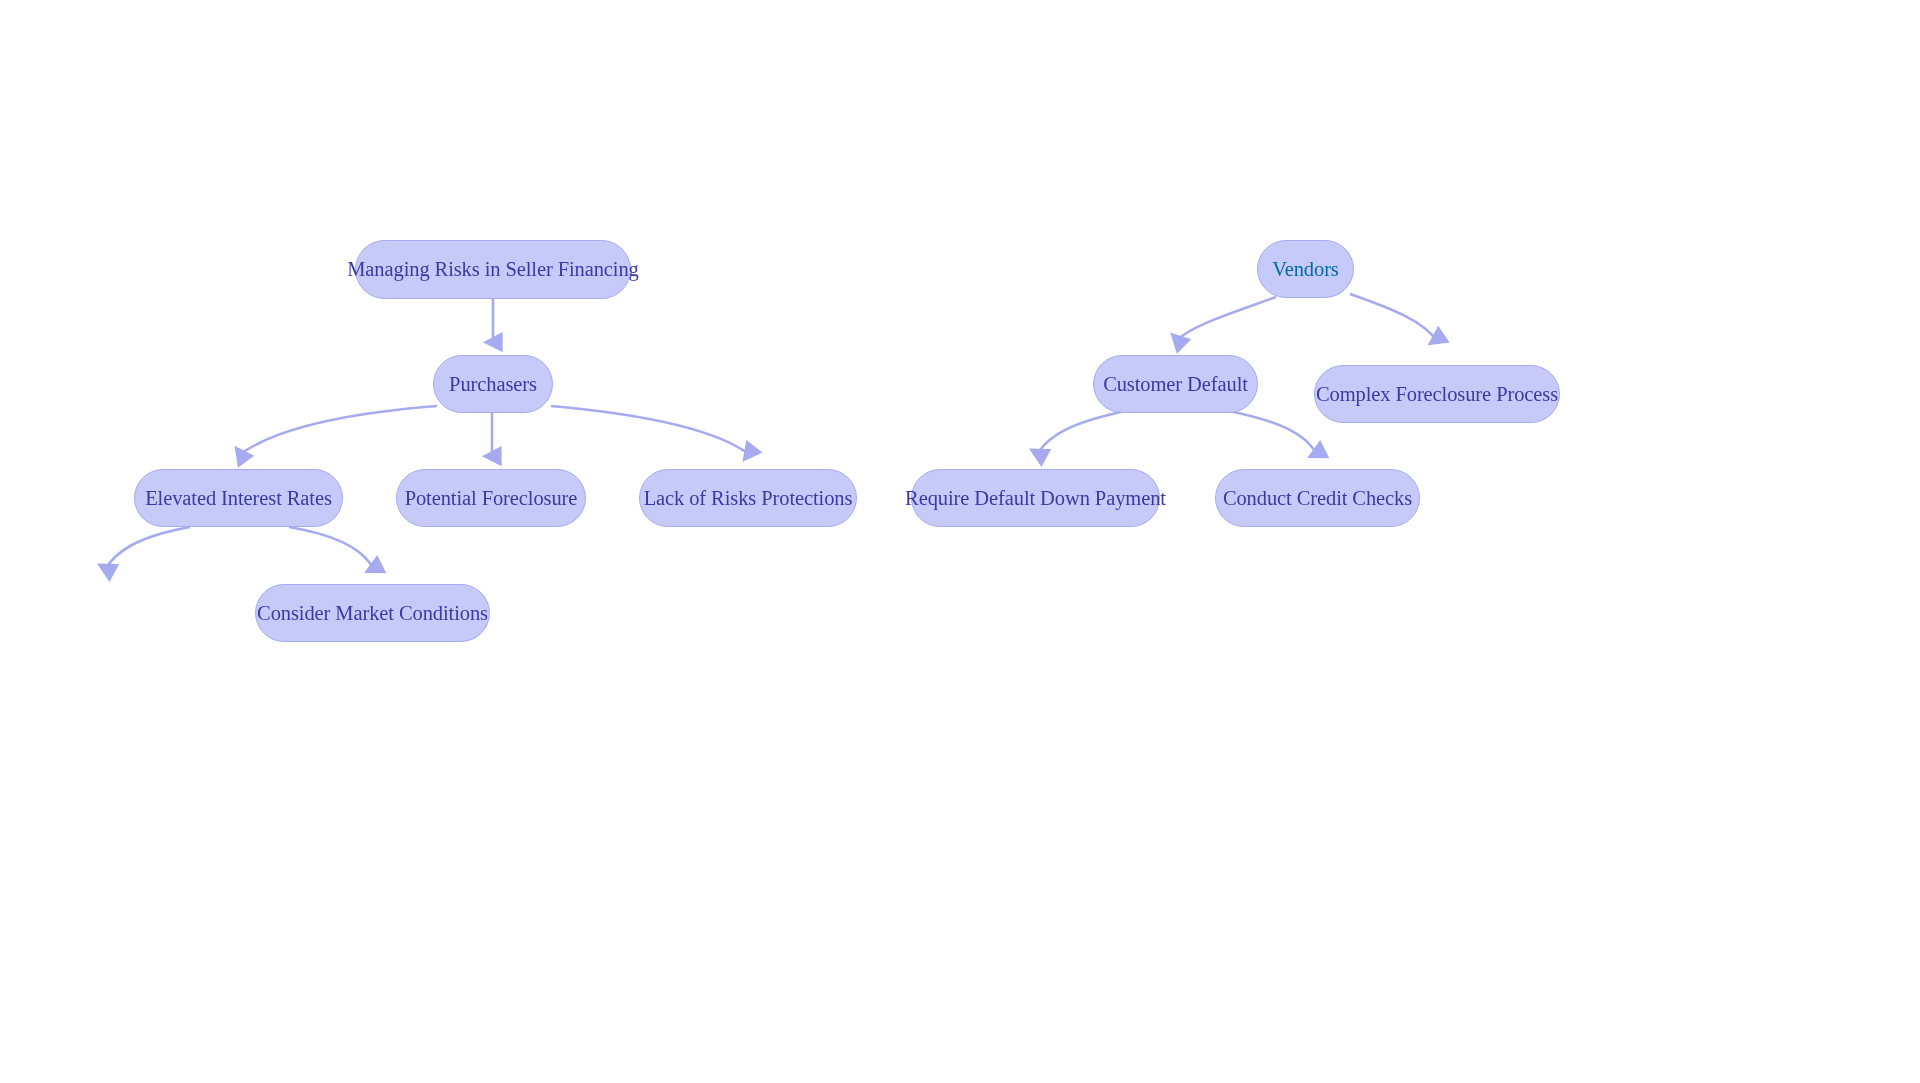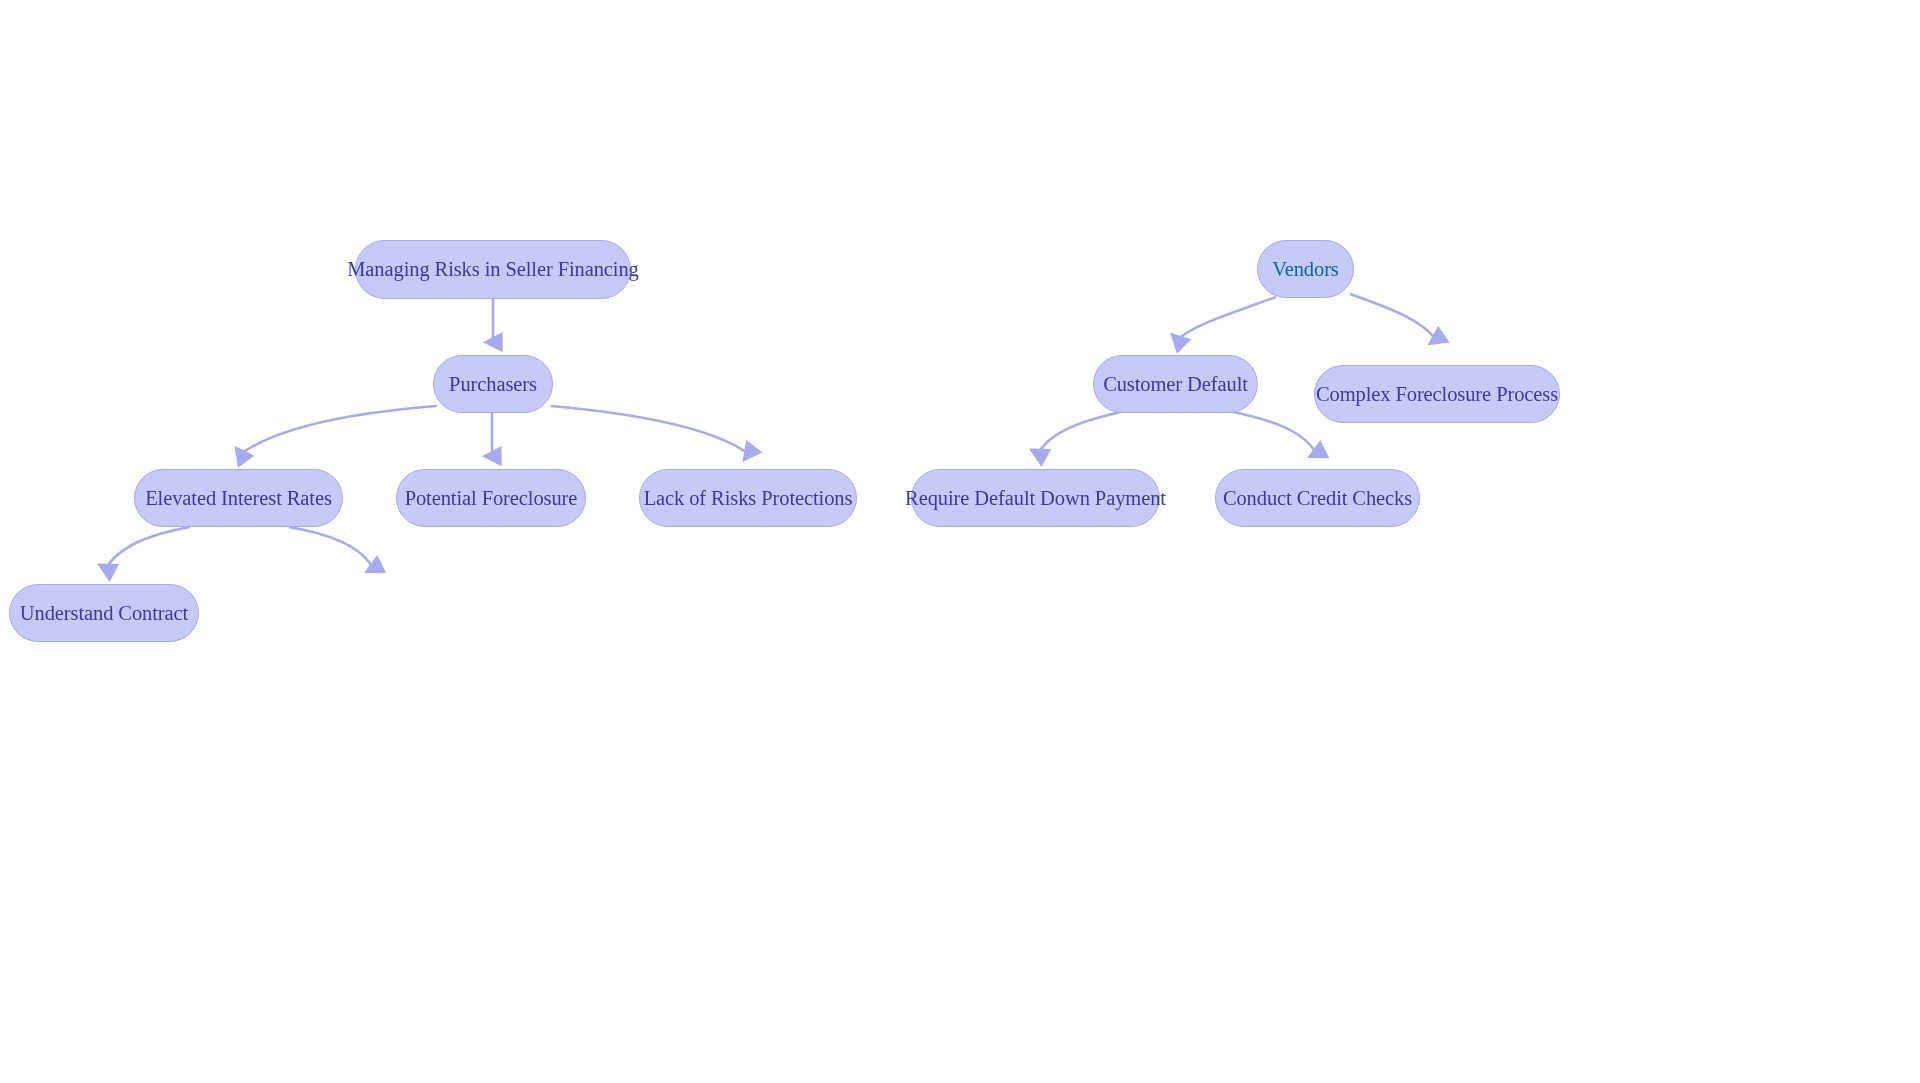--- a/index.html
+++ b/index.html
@@ -76,20 +76,20 @@
 
       <path d="M1229,411 C1272,420 1305,431 1317,455"></path>
     </g>
   </svg>
 
   <div class="node" style="left: 355px; top: 240px; width: 276px; height: 59px; background: rgb(198, 202, 249); border-color: rgb(165, 171, 238); color: rgb(58, 58, 165);">Managing Risks in Seller Financing</div>
   <div class="node" style="left: 433px; top: 355px; width: 120px; height: 58px; background: rgb(198, 202, 249); border-color: rgb(165, 171, 238); color: rgb(58, 58, 165);">Purchasers</div>
   <div class="node" style="left: 134px; top: 469px; width: 209px; height: 58px; background: rgb(198, 202, 249); border-color: rgb(165, 171, 238); color: rgb(58, 58, 165);">Elevated Interest Rates</div>
   <div class="node" style="left: 396px; top: 469px; width: 190px; height: 58px; background: rgb(198, 202, 249); border-color: rgb(165, 171, 238); color: rgb(58, 58, 165); text-align: center;">Potential Foreclosure</div>
   <div class="node" style="left: 639px; top: 469px; width: 218px; height: 58px; background: rgb(198, 202, 249); border-color: rgb(165, 171, 238); color: rgb(58, 58, 165);">Lack of Risks Protections</div>
-  <div class="node" style="left: 9px; top: 584px; width: 190px; height: 58px; background: rgb(198, 202, 249); border-color: rgb(165, 171, 238); color: rgb(58, 58, 165);">Understand Contract</div>
+  <div class="node" style="left: 255px; top: 584px; width: 235px; height: 58px; background: rgb(198, 202, 249); border-color: rgb(165, 171, 238); color: rgb(58, 58, 165);">Consider Market Conditions</div>
   <div class="node" style="left: 1257px; top: 240px; width: 97px; height: 58px; background: rgb(198, 202, 249); border-color: rgb(165, 171, 238); color: #0369a1;">Vendors</div>
   <div class="node" style="left: 1093px; top: 355px; width: 165px; height: 58px; background: rgb(198, 202, 249); border-color: rgb(165, 171, 238); color: rgb(58, 58, 165);">Customer Default</div>
   <div class="node" style="left: 1314px; top: 355px; width: 246px; height: 58px; background: rgb(198, 202, 249); border-color: rgb(165, 171, 238); color: rgb(58, 58, 165); margin-top: 10px;">Complex Foreclosure Process</div>
   <div class="node" style="left: 911px; top: 469px; width: 249px; height: 58px; background: rgb(198, 202, 249); border-color: rgb(165, 171, 238); color: rgb(58, 58, 165);">Require Default Down Payment</div>
   <div class="node" style="left: 1215px; top: 469px; width: 205px; height: 58px; background: rgb(198, 202, 249); border-color: rgb(165, 171, 238); color: rgb(58, 58, 165);">Conduct Credit Checks</div>
 
 </div>
 
 </body></html>

